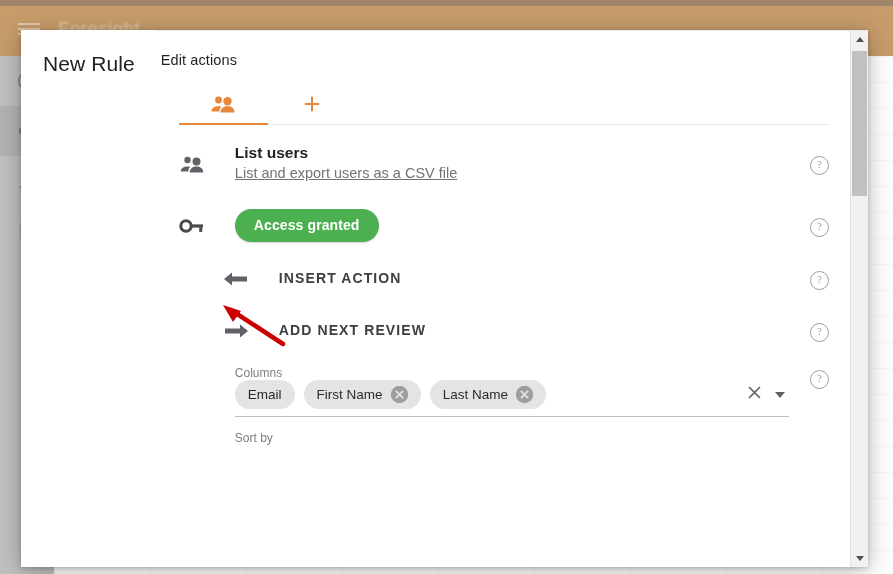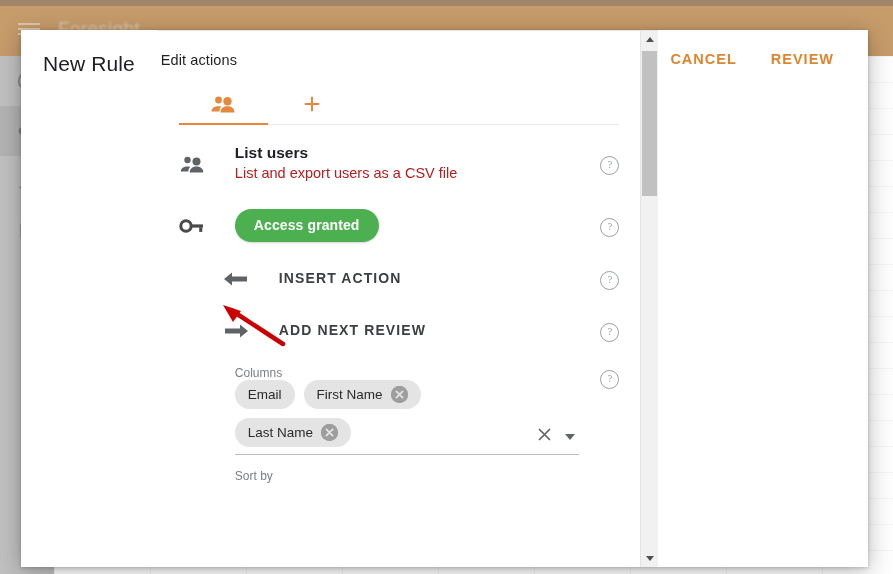--- a/index.html
+++ b/index.html
@@ -221,23 +221,24 @@
 
   .row-list-users { padding-top: 13px; align-items: center; }
   .list-users-title {
     font-size: 15.5px;
     font-weight: 700;
     color: #202124;
     line-height: 20px;
   }
   .list-users-sub {
     font-size: 14.5px;
-    color: #b91c1c;
+    color: #737373;
     margin-top: 1px;
     line-height: 19px;
+    text-decoration: underline;
   }
 
   .row-access { padding-top: 10px; align-items: center; min-height: 54px;}
   .access-pill {
     display: inline-block;
     background: #4caf50;
     color: #ffffff;
     font-size: 14px;
     font-weight: 700;
     padding: 8px 19px 9px 19px;
@@ -259,21 +260,21 @@
   
   .row-columns { padding-top: 10px; }
   .field-label {
     font-size: 12px;
     color: #7b7f84;
     line-height: 14px;
   }
   .field-line {
     border-bottom: 1px solid #b9bcc0;
     display: flex;
-    align-items: flex-end;
+    align-items: center;
     padding-bottom: 7px;
     gap: 9px;
   }
   .chips {
     display: flex;
     gap: 9px;
     flex: 1;
     flex-wrap: wrap;
   }
   .chip {
@@ -619,22 +620,18 @@
       <div class="sb-btn">
         <span class="sb-arrow up"></span>
       </div>
       <div class="sb-thumb"></div>
       <div class="sb-btn bottom">
         <span class="sb-arrow down"></span>
       </div>
     </div>
   </div>
 
-  <div class="dialog-footer">
-    <button class="text-button">CANCEL</button>
-    <button class="text-button">REVIEW</button>
-  </div>
 </div>
 
 <svg id="annotation-arrow" viewBox="0 0 95 50">
   <path d="M78 44 L26 10" stroke="#cc0000" stroke-width="4.5" stroke-linecap="round" fill="none"></path>
   <path d="M18 5 L36 11 L28 22 Z" fill="#cc0000"></path>
 </svg>
 
 </body></html>

